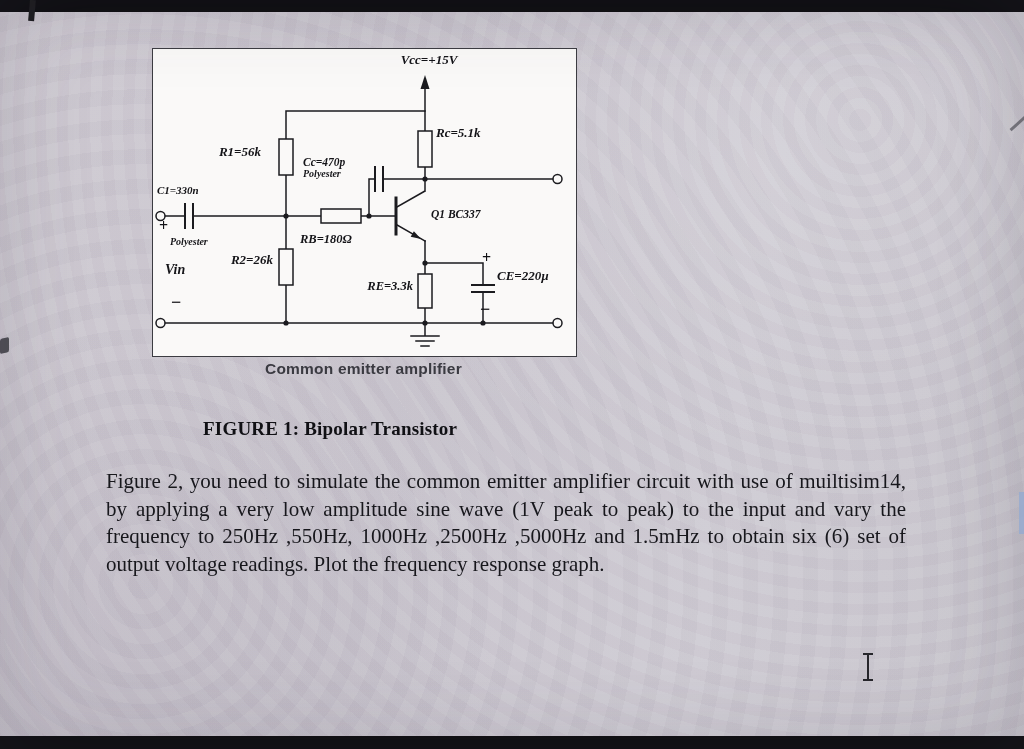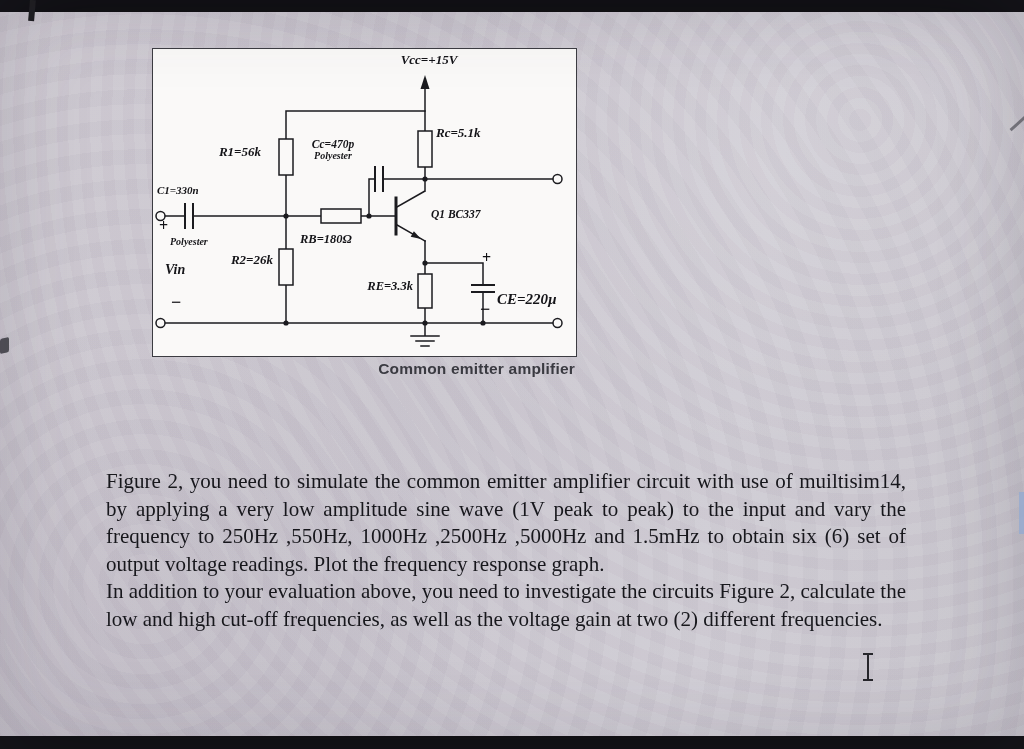--- a/index.html
+++ b/index.html
@@ -26,21 +26,21 @@
     background:#faf9f8;border:1.5px solid #3c3c42;box-sizing:content-box;
   }
   .schematic{position:absolute;left:0;top:0;}
   .clabel{
     position:absolute;font-family:"Liberation Serif",serif;font-style:italic;
     font-weight:600;color:#141418;white-space:nowrap;
   }
   .sign{font-style:normal;font-weight:700;color:#121216;}
 
   .fig-caption{
-    position:absolute;left:152px;top:360px;width:423px;text-align:right;
+    position:absolute;left:152px;top:360px;width:423px;text-align:center;
     font-family:"Liberation Sans",sans-serif;font-size:15.5px;font-weight:700;
     color:#3a3a41;letter-spacing:.2px;
   }
   .fig-title{
     position:absolute;left:203px;top:418px;
     font-size:19px;font-weight:700;color:#101014;letter-spacing:.2px;
   }
   .body-text{
     position:absolute;left:106px;top:468px;width:800px;
     font-size:21px;line-height:27.5px;color:#17171c;text-align:justify;font-family:Liberation Serif, serif;
@@ -116,45 +116,45 @@
         <circle cx="7.5" cy="167" r="4.5"></circle>
         <circle cx="7.5" cy="274" r="4.5"></circle>
         <circle cx="404.5" cy="130" r="4.5"></circle>
         <circle cx="404.5" cy="274" r="4.5"></circle>
       </g>
     </svg>
 
     <span class="clabel" style="left:234px;top:3px;width:84px;text-align:center;font-size:13px;">Vcc=+15V</span>
     <span class="clabel" style="left:54px;top:95px;width:66px;text-align:center;font-size:13px;">R1=56k</span>
     <span class="clabel" style="left:283px;top:76px;font-size:13px;">Rc=5.1k</span>
-    <div class="clabel" style="left:150px;top:90px;width:60px;text-align:center;line-height:11px;">
+    <div class="clabel" style="left:150px;top:108px;width:60px;text-align:left;line-height:11px;">
       <span style="display:block;font-size:11.5px;">Cc=470p</span>
       <span style="display:block;font-size:10px;">Polyester</span>
     </div>
     <span class="clabel" style="left:4px;top:135px;font-size:11px;">C1=330n</span>
     <span class="clabel" style="left:17px;top:187px;font-size:10px;">Polyester</span>
     <span class="clabel" style="left:147px;top:183px;font-size:12.5px;">RB=180Ω</span>
     <span class="clabel" style="left:58px;top:203px;width:62px;text-align:right;font-size:13px;">R2=26k</span>
     <span class="clabel" style="left:12px;top:213px;font-size:14px;">Vin</span>
     <span class="clabel" style="left:278px;top:159px;font-size:11.5px;">Q1 BC337</span>
     <span class="clabel" style="left:192px;top:230px;width:68px;text-align:right;font-size:12.5px;">RE=3.3k</span>
-    <span class="clabel" style="left:344px;top:242px;font-size:15px;text-align:right;">CE=220µ</span>
+    <span class="clabel" style="left:344px;top:219px;font-size:13px;text-align:right;">CE=220µ</span>
 
     <span class="clabel sign" style="left:6px;top:168px;font-size:16px;">+</span>
     <span class="clabel sign" style="left:18px;top:243px;font-size:18px;">−</span>
     <span class="clabel sign" style="left:329px;top:200px;font-size:16px;">+</span>
     <span class="clabel sign" style="left:327px;top:250px;font-size:18px;">−</span>
   </div>
 
   <div class="fig-caption">Common emitter amplifier</div>
 
+  <div class="fig-title">FIGURE 1: Bipolar Transistor</div>
 
   <div class="body-text">
     <p>Figure 2, you need to simulate the common emitter amplifier circuit with use of muiltisim14, by applying a very low amplitude sine wave (1V peak to peak) to the input and vary the frequency to 250Hz ,550Hz, 1000Hz ,2500Hz ,5000Hz and 1.5mHz to obtain six (6) set of output voltage readings. Plot the frequency response graph.</p>
-    <p>In addition to your evaluation above, you need to investigate the circuits Figure 2, calculate the low and high cut-off frequencies, as well as the voltage gain at two (2) different frequencies.</p>
   </div>
 
   <div class="ibeam">
     <div class="ibeam-bar top"></div>
     <div class="ibeam-stem"></div>
     <div class="ibeam-bar bottom"></div>
   </div>
 
   <div class="bottombar"></div>
   <div class="vignette"></div>

